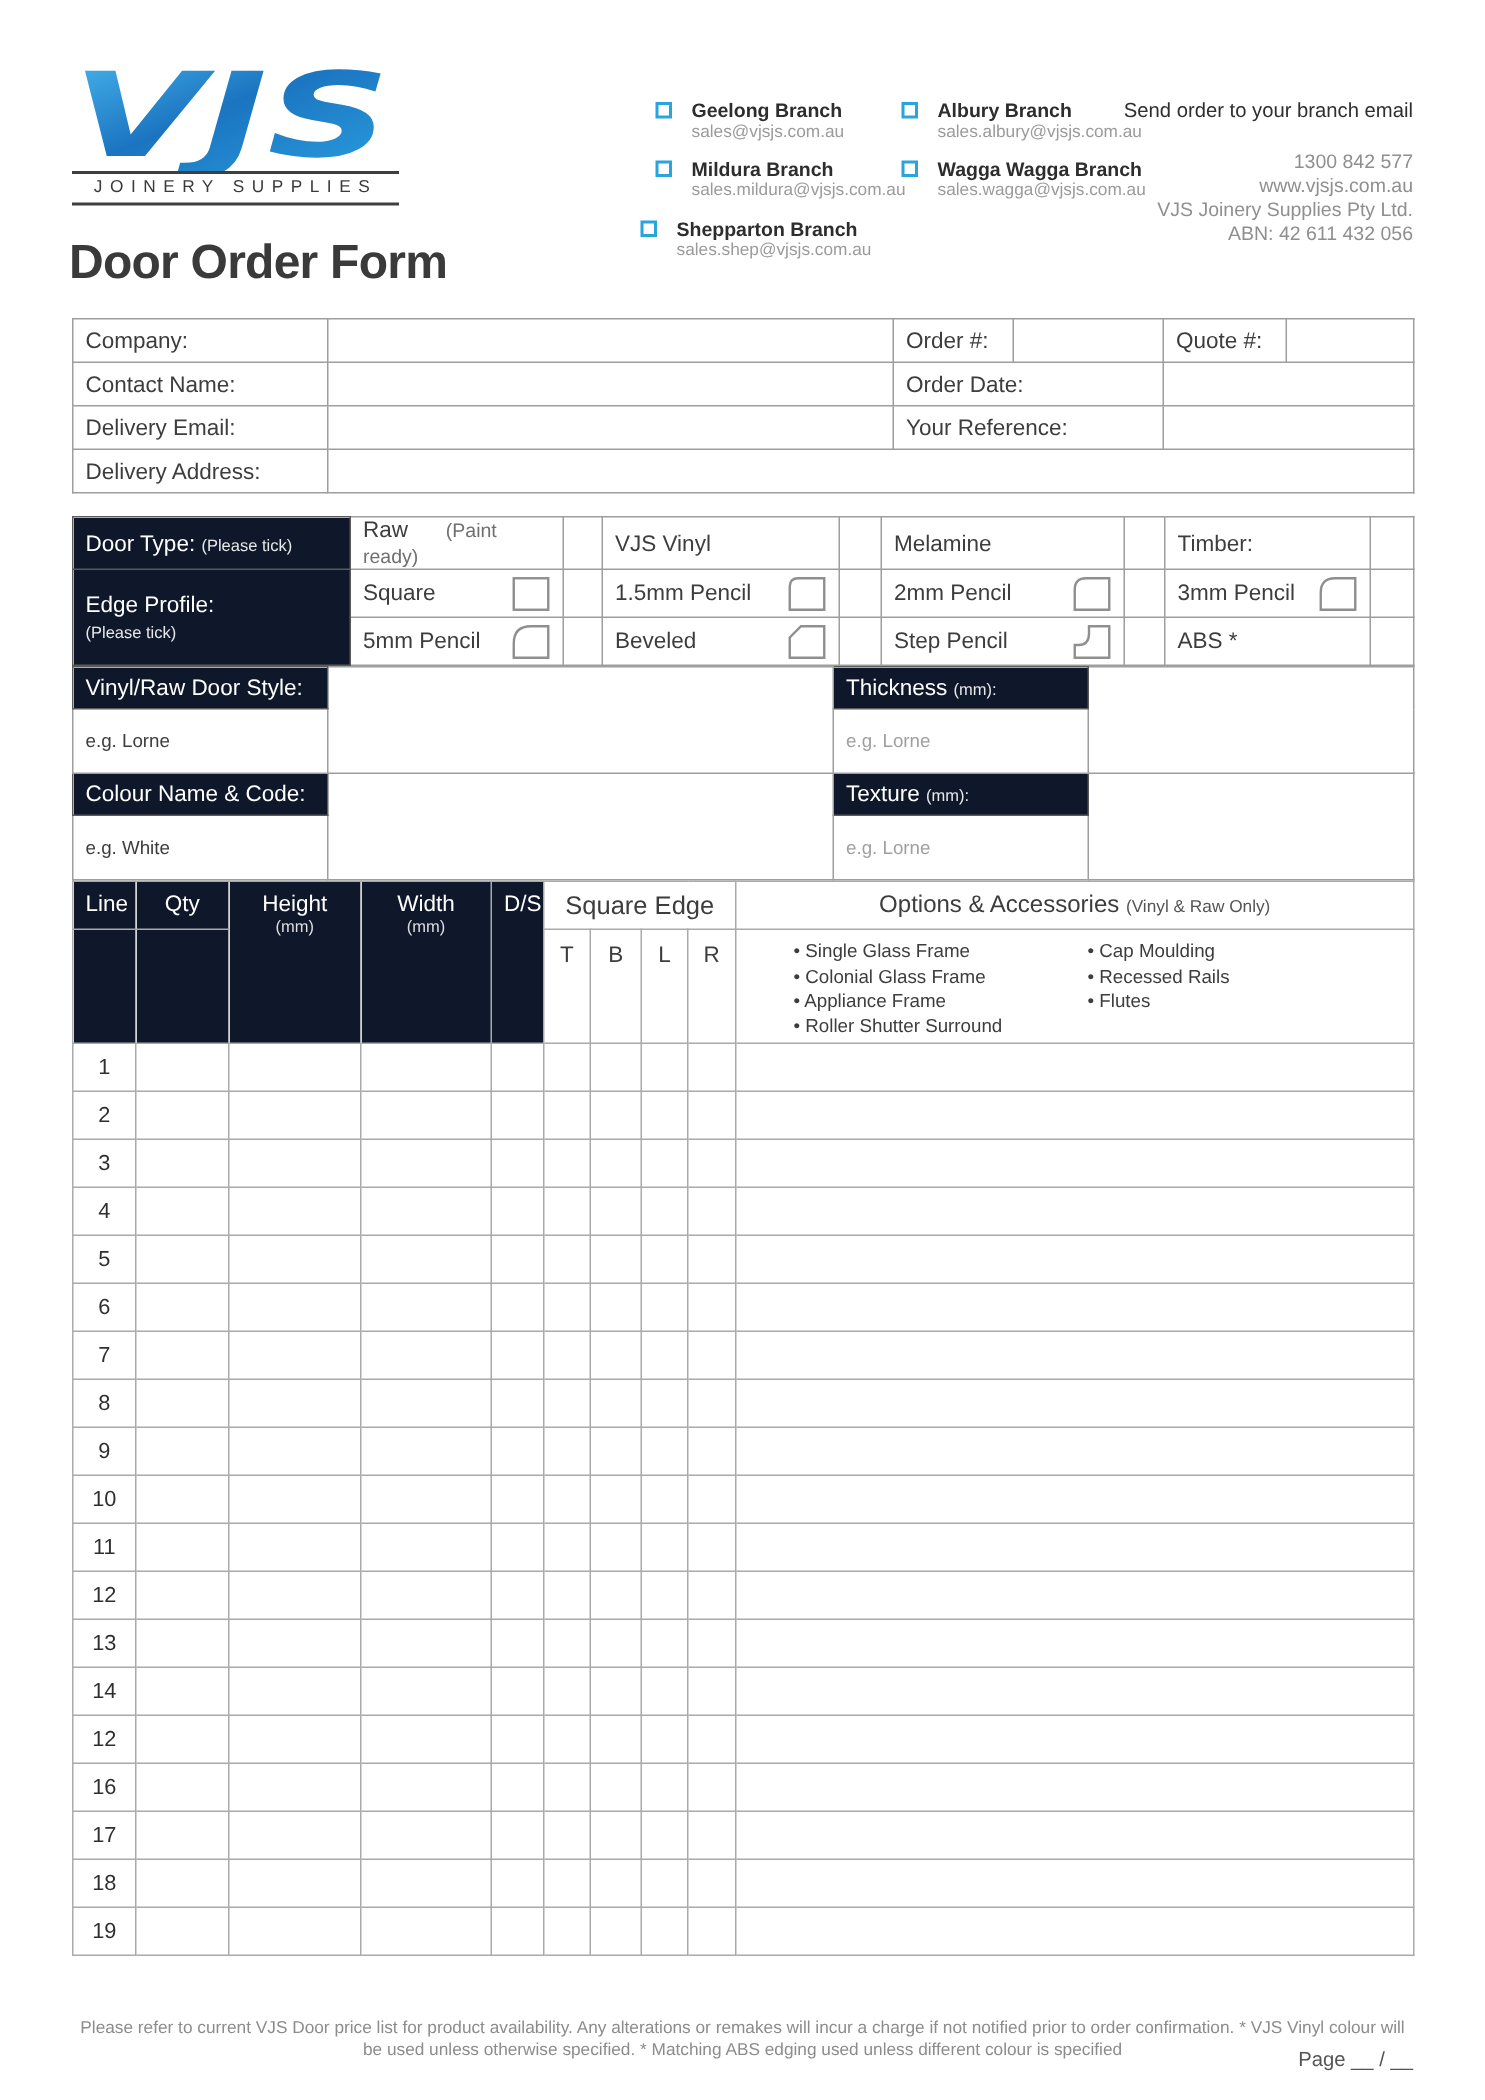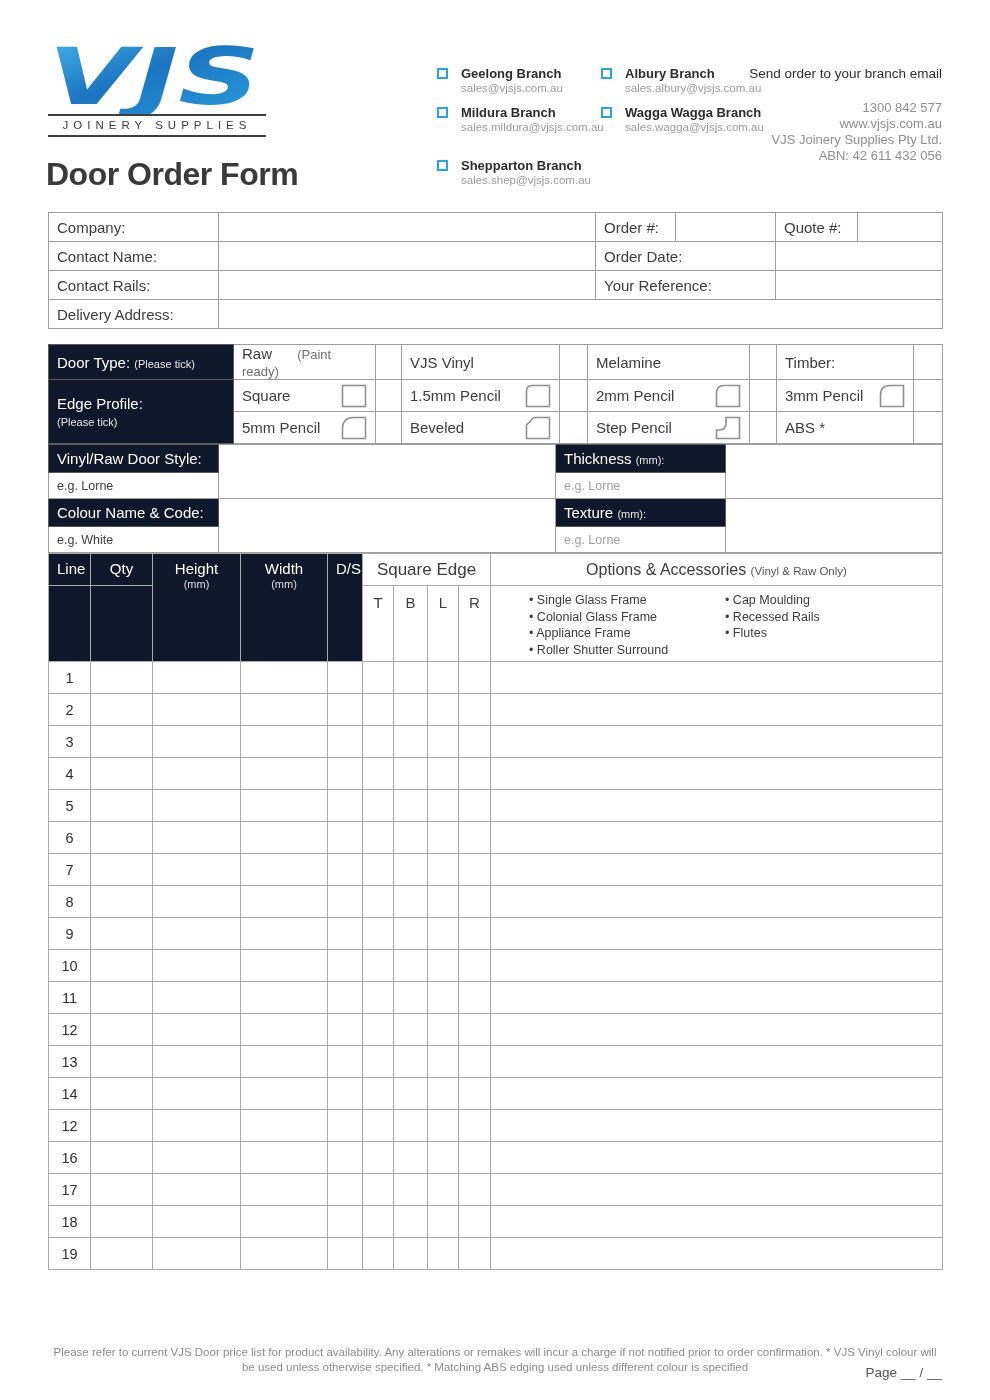--- a/index.html
+++ b/index.html
@@ -45,21 +45,21 @@
   .bk .sm, .sm-w { font-size:11px; color:#e8e8e8; }
   .note-sm { font-size:13px; color:#6f6f6f;margin-left:21px; }
 
   .door-tbl { border:1.5px solid #7c7c7c; }
   .door-tbl td { height:32px; }
   .lbl-flex { display:flex; align-items:center; justify-content:space-between; }
   .prof-ic { flex:0 0 auto; margin-left:4px; display:block; }
 
   .vinyl-tbl { border:1.5px solid #7c7c7c;padding-left:10px; }
   .vinyl-tbl td.black-row { height:28px; }
-  .vinyl-tbl td.hint-row { height:26px; font-size:12.5px; }
+  .vinyl-tbl td.hint-row { height:43px; font-size:12.5px; }
   .hint-dark { color:#3d3d3d; }
   .hint-gray { color:#a0a0a0; }
 
   
   .order-tbl { border:1.5px solid #6f6f6f; }
   .order-tbl td { border-color:#aaaaaa; }
   .order-tbl .hd1 td { height:32px; }
   .order-tbl .hd2 td { height:76px; }
   .order-tbl .bk { vertical-align:top; padding-top:6px; text-align:center; }
   .order-tbl .bk .unit { display:block; font-size:11px; color:#dedede; margin-top:1px; }
@@ -99,21 +99,21 @@
 <div class="branch" style="left:437px; top:66px;">
   <span class="cb"></span>
   <div class="bname">Geelong Branch</div>
   <div class="bemail">sales@vjsjs.com.au</div>
 </div>
 <div class="branch" style="left:437px; top:105px;">
   <span class="cb"></span>
   <div class="bname">Mildura Branch</div>
   <div class="bemail">sales.mildura@vjsjs.com.au</div>
 </div>
-<div class="branch" style="left:437px; top:145px;margin-top:13px;">
+<div class="branch" style="left:427px; top:145px;">
   <span class="cb"></span>
   <div class="bname">Shepparton Branch</div>
   <div class="bemail">sales.shep@vjsjs.com.au</div>
 </div>
 
 <div class="branch" style="left:601px; top:66px;">
   <span class="cb"></span>
   <div class="bname">Albury Branch</div>
   <div class="bemail">sales.albury@vjsjs.com.au</div>
 </div>
@@ -151,21 +151,21 @@
     <td>Quote #:</td>
     <td></td>
   </tr>
   <tr>
     <td>Contact Name:</td>
     <td></td>
     <td colspan="2">Order Date:</td>
     <td colspan="2"></td>
   </tr>
   <tr>
-    <td>Contact Rails:</td>
+    <td>Delivery Email:</td>
     <td></td>
     <td colspan="2">Your Reference:</td>
     <td colspan="2"></td>
   </tr>
   <tr>
     <td>Delivery Address:</td>
     <td colspan="5"></td>
   </tr>
 </tbody>
     </table>

